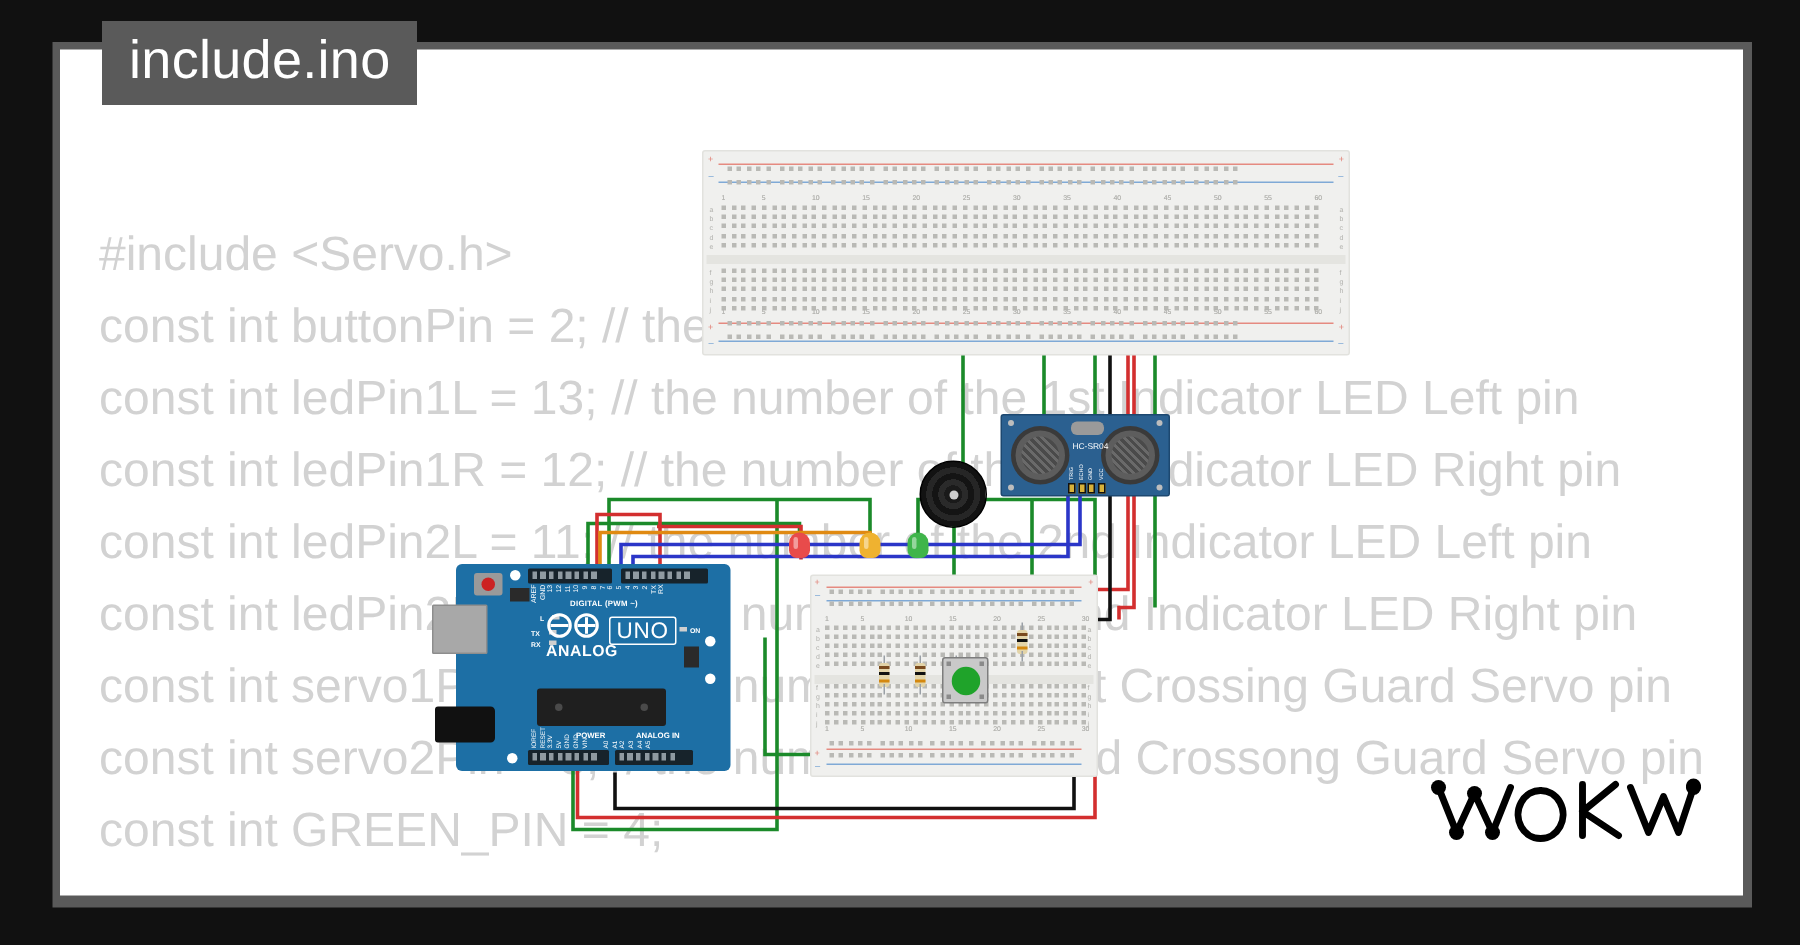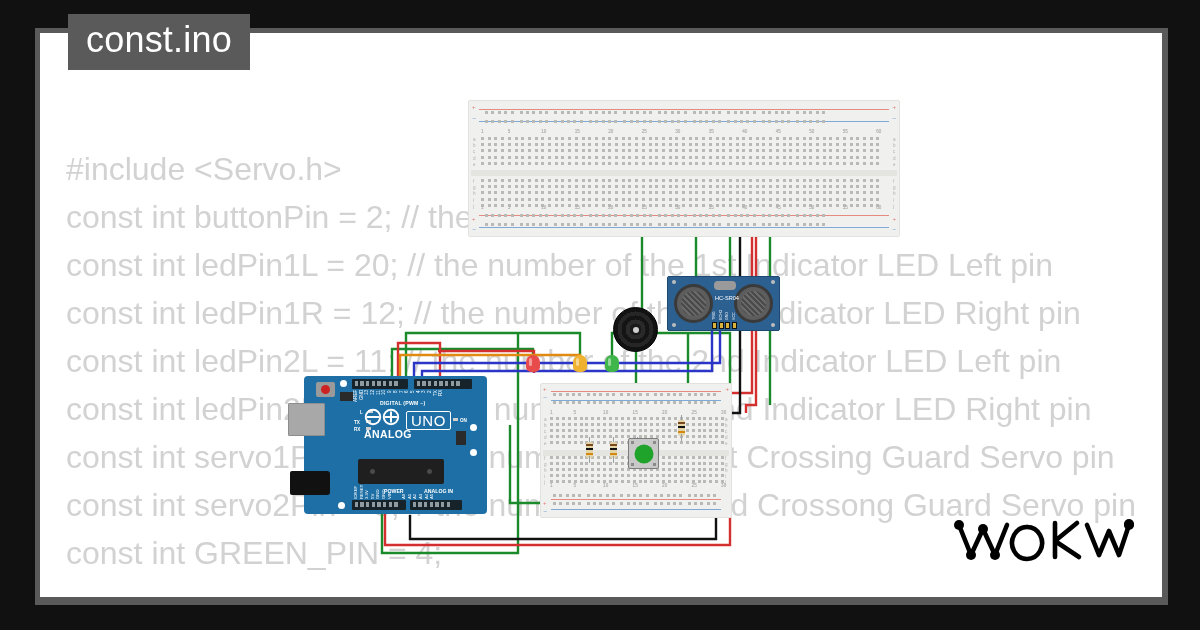--- a/index.html
+++ b/index.html
@@ -318,21 +318,21 @@
 
 <div id="root">
 
   <div class="frame-shadow"></div>
 
   <div class="canvas">
 
     <div class="code-layer">
       <div class="code-line">#include &lt;Servo.h&gt;</div>
       <div class="code-line">const int buttonPin = 2; // the number of the Button pin</div>
-      <div class="code-line">const int ledPin1L = 20; // the number of the 1st Indicator LED Left pin</div>
+      <div class="code-line">const int ledPin1L = 13; // the number of the 1st Indicator LED Left pin</div>
       <div class="code-line">const int ledPin1R = 12; // the number of the 1st Indicator LED Right pin</div>
       <div class="code-line">const int ledPin2L = 11; // the number of the 2nd Indicator LED Left pin</div>
       <div class="code-line">const int ledPin2R = 10; // the number of the 2nd Indicator LED Right pin</div>
       <div class="code-line">const int servo1Pin = 9; // the number of the 1st Crossing Guard Servo pin</div>
       <div class="code-line">const int servo2Pin = 8; // the number of the 2nd Crossong Guard Servo pin</div>
       <div class="code-line">const int GREEN_PIN = 4;</div>
     </div>
 
     <div class="stage">
 
@@ -1930,14 +1930,14 @@
         <circle cx="32" cy="18" r="5"></circle>
         <circle cx="20" cy="44" r="5"></circle>
         <circle cx="44" cy="44" r="5"></circle>
         <circle cx="178" cy="14" r="5"></circle>
         <circle cx="178" cy="5" r="0"></circle>
       </g>
       <circle cx="178" cy="13" r="5" fill="#000000"></circle>
     </svg>
   </div>
 
-  <div class="file-badge">const.ino</div>
+  <div class="file-badge">include.ino</div>
 </div>
 
 </body></html>

